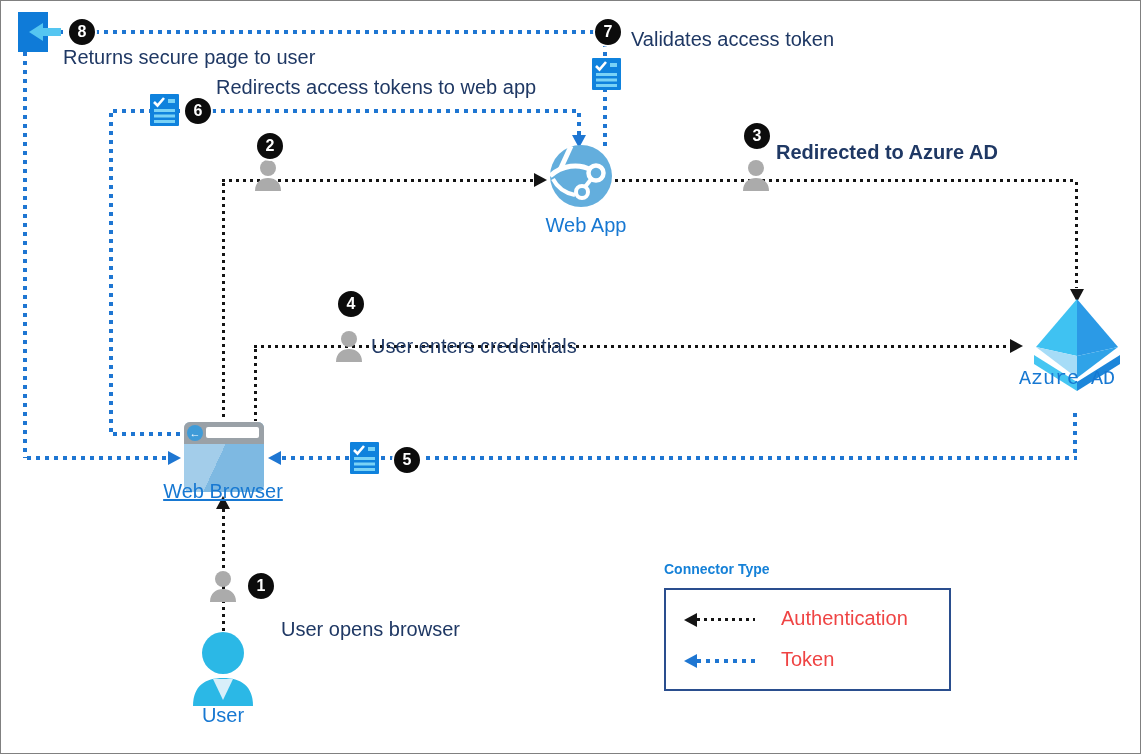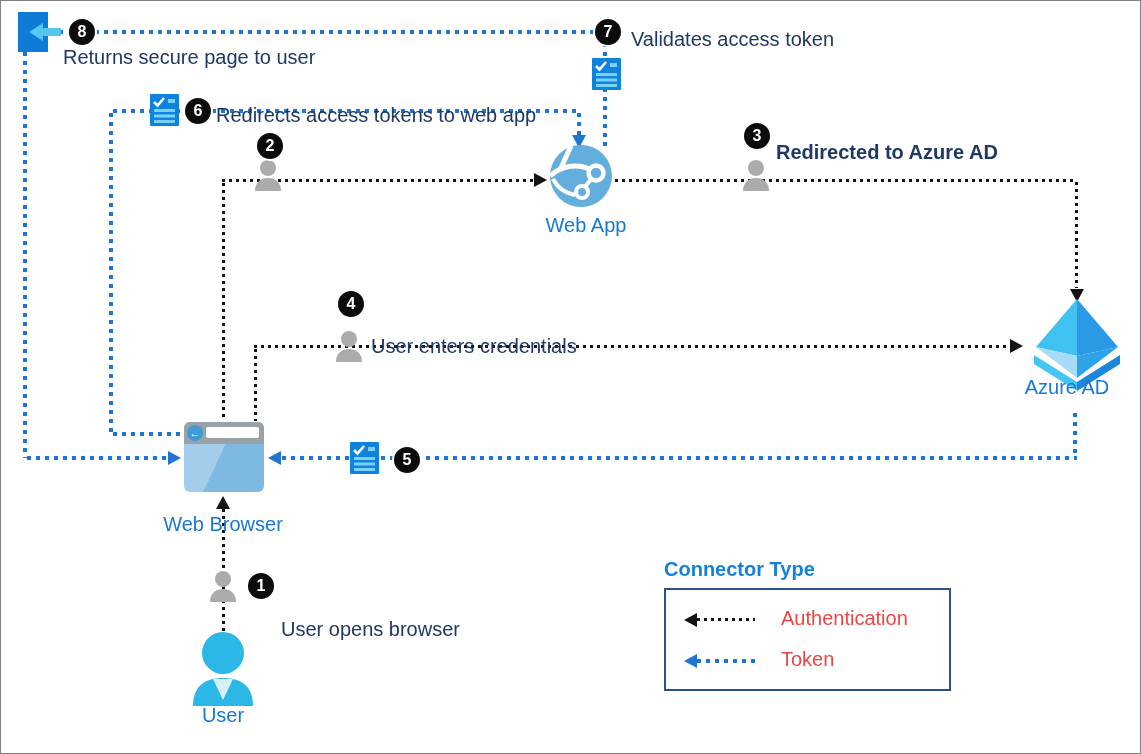--- a/index.html
+++ b/index.html
@@ -35,21 +35,21 @@
   
   .browser{position:absolute;left:183px;top:421px;width:80px;height:70px;border-radius:6px;overflow:hidden;
     background:linear-gradient(115deg,#a3cdea 0 46%,#7eb9e2 46%);}
   .br-back{position:absolute;left:3px;top:3px;width:16px;height:16px;border-radius:50%;background:#3f9bd8;
     color:#fff;font-size:11px;line-height:16px;text-align:center;font-weight:bold;}
   .br-address{position:absolute;left:22px;top:5px;width:53px;height:11px;background:#fff;border-radius:2px;}
   
   .secure-page{position:absolute;left:17px;top:11px;width:30px;height:40px;background:#0f7bd8;}
   .cyan-shaft{position:absolute;left:42px;top:27px;width:18px;height:8px;background:#55c6f1;}
   
-  .legend-title{position:absolute;left:663px;top:556px;font-size:20px;font-weight:bold;color:#1581d8;line-height:24px;}
+  .legend-title{position:absolute;left:663px;top:556px;font-size:14px;font-weight:bold;color:#1581d8;line-height:24px;}
   .legend-box{position:absolute;left:663px;top:587px;width:287px;height:103px;border:2px solid #2a4e8e;box-sizing:border-box;background:#fff;}
   .legend-label{position:absolute;color:#ef4444;font-size:20px;line-height:24px;white-space:nowrap;}
 </style>
 </head>
 <body>
 
 <div class="canvas">
 
   <div class="hline blue" style="left:58px;top:29px;width:546px;"></div>
   <div class="vline blue" style="left:22px;top:51px;height:406px;"></div>
@@ -141,41 +141,41 @@
   <div class="node-label" style="left:540px;top:212px;width:90px;">Web App</div>
 
   <svg class="icon" style="left:1026px;top:297px;" width="100" height="95" viewBox="0 0 100 95">
     <polygon points="50,1 9,49 50,58" fill="#3fc2f2"></polygon>
     <polygon points="50,1 91,49 50,58" fill="#2b9ae6"></polygon>
     <polygon points="9,49 50,80 50,58" fill="#a6dcf7"></polygon>
     <polygon points="91,49 50,80 50,58" fill="#2fa3e8"></polygon>
     <polygon points="7,57 50,84 50,93 7,66" fill="#45c6f2"></polygon>
     <polygon points="93,57 50,84 50,93 93,66" fill="#1c86da"></polygon>
   </svg>
-  <div class="node-label" style="left:1016px;top:374px;width:100px;">Azure AD</div>
+  <div class="node-label" style="left:1016px;top:366px;width:100px;font-family:Liberation Mono, monospace;">Azure AD</div>
 
   <div class="browser">
     <div style="position:absolute;left:0;right:0;top:0;height:22px;background:#9aa1a7;"></div>
     <div class="br-back">←</div>
     <div class="br-address"></div>
   </div>
-  <div class="node-label" style="left:162px;top:511px;width:120px;">Web Browser</div>
+  <div class="node-label" style="left:162px;top:478px;width:120px;text-decoration:underline;">Web Browser</div>
 
   <svg class="icon" style="left:190px;top:631px;" width="64" height="74" viewBox="0 0 64 74">
     <circle cx="32" cy="21" r="21" fill="#2bb8e6"></circle>
     <path d="M2,74 C2,54 14,46 32,46 C50,46 62,54 62,74 Z" fill="#2bb8e6"></path>
     <path d="M22,47 L42,47 L32,68 Z" fill="#d8effa"></path>
   </svg>
   <div class="node-label" style="left:182px;top:702px;width:80px;">User</div>
 
   <div class="badge" style="left:66px;top:16px;">8</div>
   <div class="step-text" style="left:62px;top:44px;">Returns secure page to user</div>
 
   <div class="badge" style="left:182px;top:95px;">6</div>
-  <div class="step-text" style="left:215px;top:74px;margin-top:28px;">Redirects access tokens to web app</div>
+  <div class="step-text" style="left:215px;top:74px;">Redirects access tokens to web app</div>
 
   <div class="badge" style="left:592px;top:16px;">7</div>
   <div class="step-text" style="left:630px;top:26px;">Validates access token</div>
 
   <div class="badge" style="left:254px;top:130px;">2</div>
 
   <div class="badge" style="left:741px;top:120px;">3</div>
   <div class="step-text" style="left:775px;top:139px;font-weight:bold;">Redirected to Azure AD</div>
 
   <div class="badge" style="left:335px;top:288px;">4</div>

